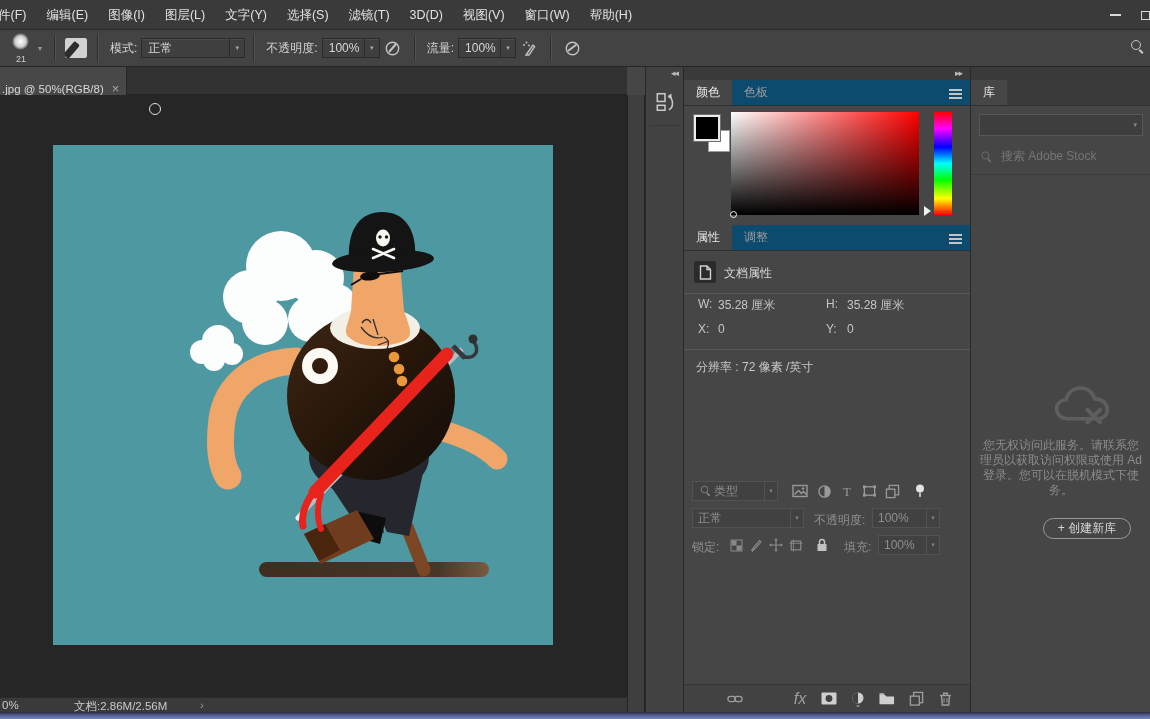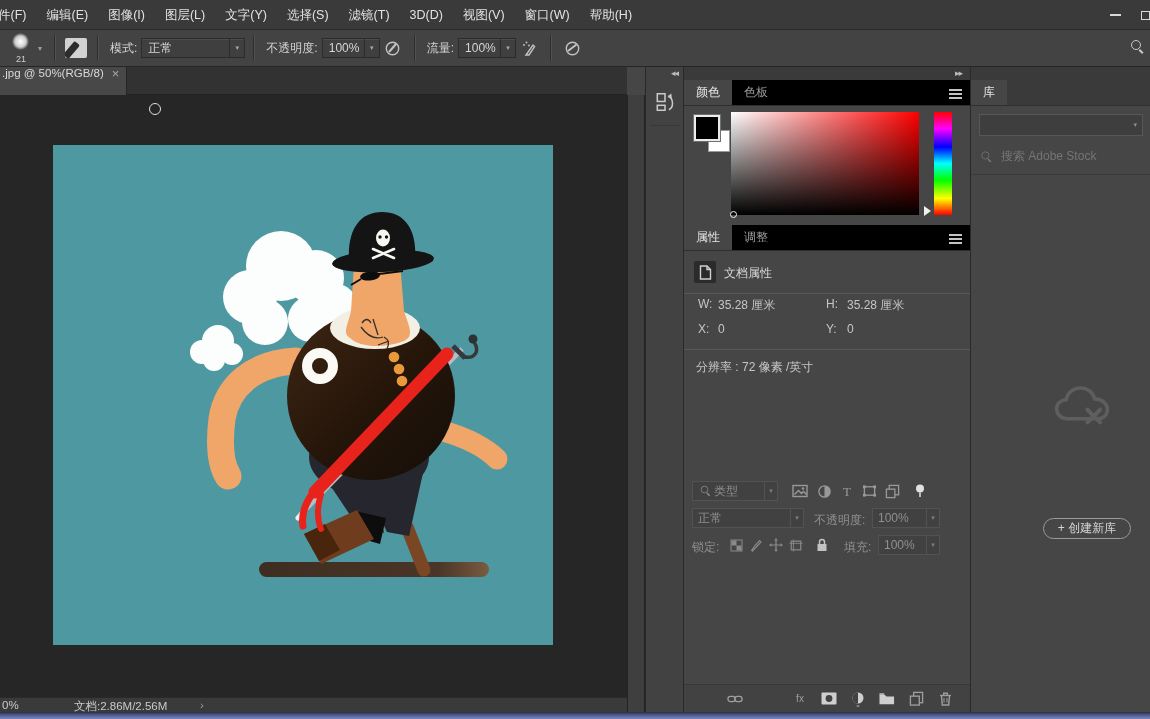--- a/index.html
+++ b/index.html
@@ -35,37 +35,37 @@
   .brushpanelbtn{width:22px;height:20px;background:#d2d2d2;border-radius:2px;position:relative;overflow:hidden;}
   .brushpanelbtn::after{content:"";position:absolute;left:3px;top:3px;width:7px;height:18px;background:#2c2c2c;
                         transform:rotate(40deg);border-radius:2px;}
   .mag{position:relative;width:16px;height:16px;display:inline-block;}
   .mag::before{content:"";position:absolute;left:1px;top:1px;width:8px;height:8px;border:1.6px solid currentColor;border-radius:50%;}
   .mag::after{content:"";position:absolute;left:10px;top:10px;width:5px;height:1.8px;background:currentColor;transform:rotate(45deg);transform-origin:0 0;}
   .opt-search{margin-left:auto;margin-right:4px;color:#c9c9c9;}
   
   .tabbar{position:absolute;left:0;top:67px;width:627px;height:28px;background:#323232;border-bottom:1px solid #222;}
   .doctab{position:absolute;left:0;top:0;height:28px;width:127px;background:#484848;border-right:1px solid #262626;
-          display:flex;align-items:flex-start;padding:0 6px 0 2px;font-size:11.5px;color:#d8d8d8;}
+          display:flex;align-items:flex-end;padding:0 6px 0 2px;font-size:11.5px;color:#d8d8d8;}
   .doctab .close{margin-left:8px;color:#a9a9a9;font-size:13px;line-height:1;}
   
   .canvasarea{position:absolute;left:0;top:95px;width:627px;height:602px;background:#262626;overflow:hidden;}
   .cursor-ring{position:absolute;left:149px;top:8px;width:12px;height:12px;border:1.5px solid #dfdfdf;border-radius:50%;}
   
   .vstrip{position:absolute;left:627px;top:95px;width:18px;height:617px;background:#3f3f3f;
           border-left:1px solid #232323;border-right:1px solid #232323;}
   .icondock{position:absolute;left:645px;top:67px;width:38px;height:645px;background:#424242;border-left:1px solid #292929;}
   .dockhead{height:13px;font-size:9px;color:#bdbdbd;text-align:right;padding:1px 5px 0 0;letter-spacing:-1px;}
   .dockbtn{margin:6px auto 0;width:30px;height:40px;display:flex;align-items:center;justify-content:center;color:#c8c8c8;
            border-bottom:1px solid #383838;padding-bottom:8px;}
   
   .panelcol{position:absolute;left:683px;top:67px;width:287px;height:645px;background:#464646;
             border-left:1px solid #292929;display:flex;flex-direction:column;}
   .phead{height:13px;background:#3a3a3a;font-size:9px;color:#bdbdbd;text-align:right;padding:1px 8px 0 0;letter-spacing:-1px;}
-  .tabsrow{height:26px;background:#000000;display:flex;align-items:stretch;position:relative;border-bottom:1px solid #2f2f2f;}
+  .tabsrow{height:26px;background:#0c4a6e;display:flex;align-items:stretch;position:relative;border-bottom:1px solid #2f2f2f;}
   .ptab{padding:0 12px;display:flex;align-items:center;color:#9b9b9b;}
   .ptab.active{background:#464646;color:#e6e6e6;}
   .burger{position:absolute;right:8px;top:9px;width:13px;height:1.5px;background:#c4c4c4;
           box-shadow:0 4px 0 #c4c4c4,0 8px 0 #c4c4c4;}
   .pcontent{position:relative;background:#464646;}
   
   .sw-white{position:absolute;left:24px;top:24px;width:22px;height:22px;background:#fff;border:1px solid #9b9b9b;}
   .sw-black{position:absolute;left:10px;top:9px;width:26px;height:26px;background:#000;border:2px solid #ececec;outline:1px solid #707070;}
   .sbgrad{position:absolute;left:47px;top:6px;width:188px;height:103px;
           background:linear-gradient(to bottom,rgba(0,0,0,0),#000),linear-gradient(to right,#fff,#ff0000);}
@@ -89,21 +89,21 @@
   .dimlabel{color:#8f8f8f;position:absolute;}
   .layeritem{position:absolute;left:0;top:0;width:100%;height:38px;background:#575757;border-bottom:1px solid #3a3a3a;}
   .eyecell{position:absolute;left:0;top:0;width:30px;height:38px;background:#484848;border-right:1px solid #3c3c3c;
            display:flex;align-items:center;justify-content:center;color:#d6d6d6;}
   .thumb{position:absolute;left:36px;top:3px;width:34px;height:32px;border:1px solid #8a8a8a;background:#4E98A2;overflow:hidden;}
   .lname{position:absolute;left:80px;top:0;line-height:38px;color:#e6e6e6;}
   .llock{position:absolute;right:14px;top:11px;color:#d2d2d2;}
   .lbottom{margin-top:auto;height:28px;background:#424242;border-top:1px solid #373737;display:flex;align-items:center;
            justify-content:flex-end;gap:11px;padding-right:16px;color:#9e9e9e;}
   .lbottom .bico{display:flex;align-items:center;justify-content:center;width:18px;}
-  .fxtxt{font-size:10px;color:#9e9e9e;margin-left:36px;}
+  .fxtxt{font-style:italic;font-size:16px;color:#9e9e9e;margin-left:36px;}
   
   .libcol{position:absolute;left:970px;top:67px;width:180px;height:645px;background:#464646;
           border-left:1px solid #292929;display:flex;flex-direction:column;}
   .libtabs{height:26px;background:#3a3a3a;display:flex;border-bottom:1px solid #2f2f2f;}
   .libbody{position:relative;flex:1;}
   .libdrop{position:absolute;left:8px;top:8px;width:164px;height:22px;background:#3e3e3e;border:1px solid #575757;
            display:flex;align-items:center;}
   .libdrop .sarr{margin-left:auto;color:#8d8d8d;font-size:7px;padding-right:5px;}
   .libsearch{position:absolute;left:8px;top:42px;display:flex;align-items:center;gap:6px;color:#757575;}
   .libsearchline{position:absolute;left:0;top:68px;width:100%;height:1px;background:#3a3a3a;}
@@ -517,20 +517,26 @@
         <span class="mag" style="transform:scale(.8)"></span>
         <span>搜索 Adobe Stock</span>
       </div>
       <div class="libsearchline"></div>
       <div class="libcloud">
         <svg width="58" height="46" viewBox="0 0 64 50">
             <path d="M16,38 C8,38 4,32 4,27 C4,21 9,17 14.5,17 C16,9 23,4 30,4 C38,4 44,9 46,16 C54,16 60,21 60,28 C60,34 55,38 49,38 Z" fill="none" stroke="#5e5e5e" stroke-width="4"></path>
             <path d="M38,28 L52,42 M52,28 L38,42" stroke="#5e5e5e" stroke-width="4.5" stroke-linecap="round"></path>
           </svg>
       </div>
+      <div class="libmsg">
+        <div>您无权访问此服务。请联系您</div>
+        <div>理员以获取访问权限或使用 Ad</div>
+        <div>登录。您可以在脱机模式下使</div>
+        <div>务。</div>
+      </div>
       <div class="libbtn">+ 创建新库</div>
     </div>
   </div>
 
   <div class="statusbar">
     <span class="z">0%</span>
     <span class="d">文档:2.86M/2.56M</span>
     <span class="c">›</span>
   </div>
   <div class="bluebar"></div>

